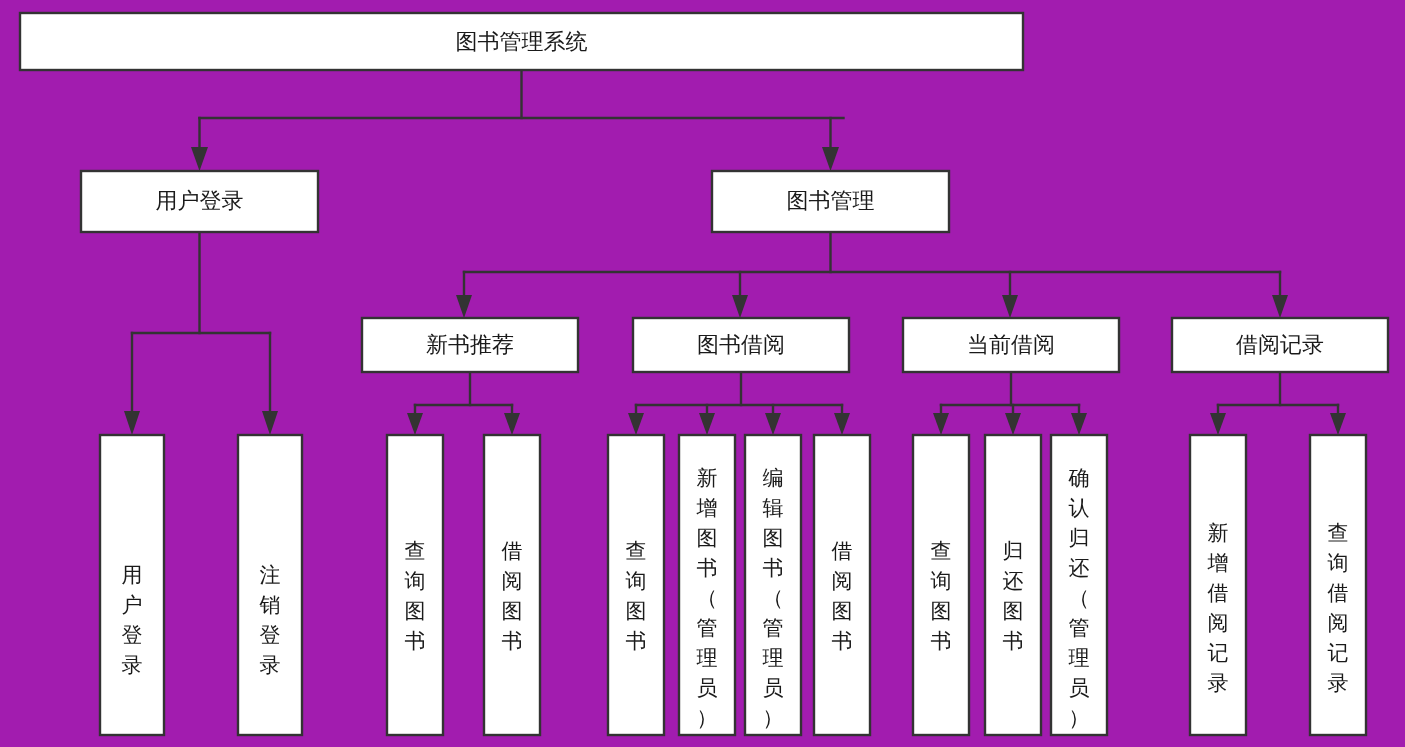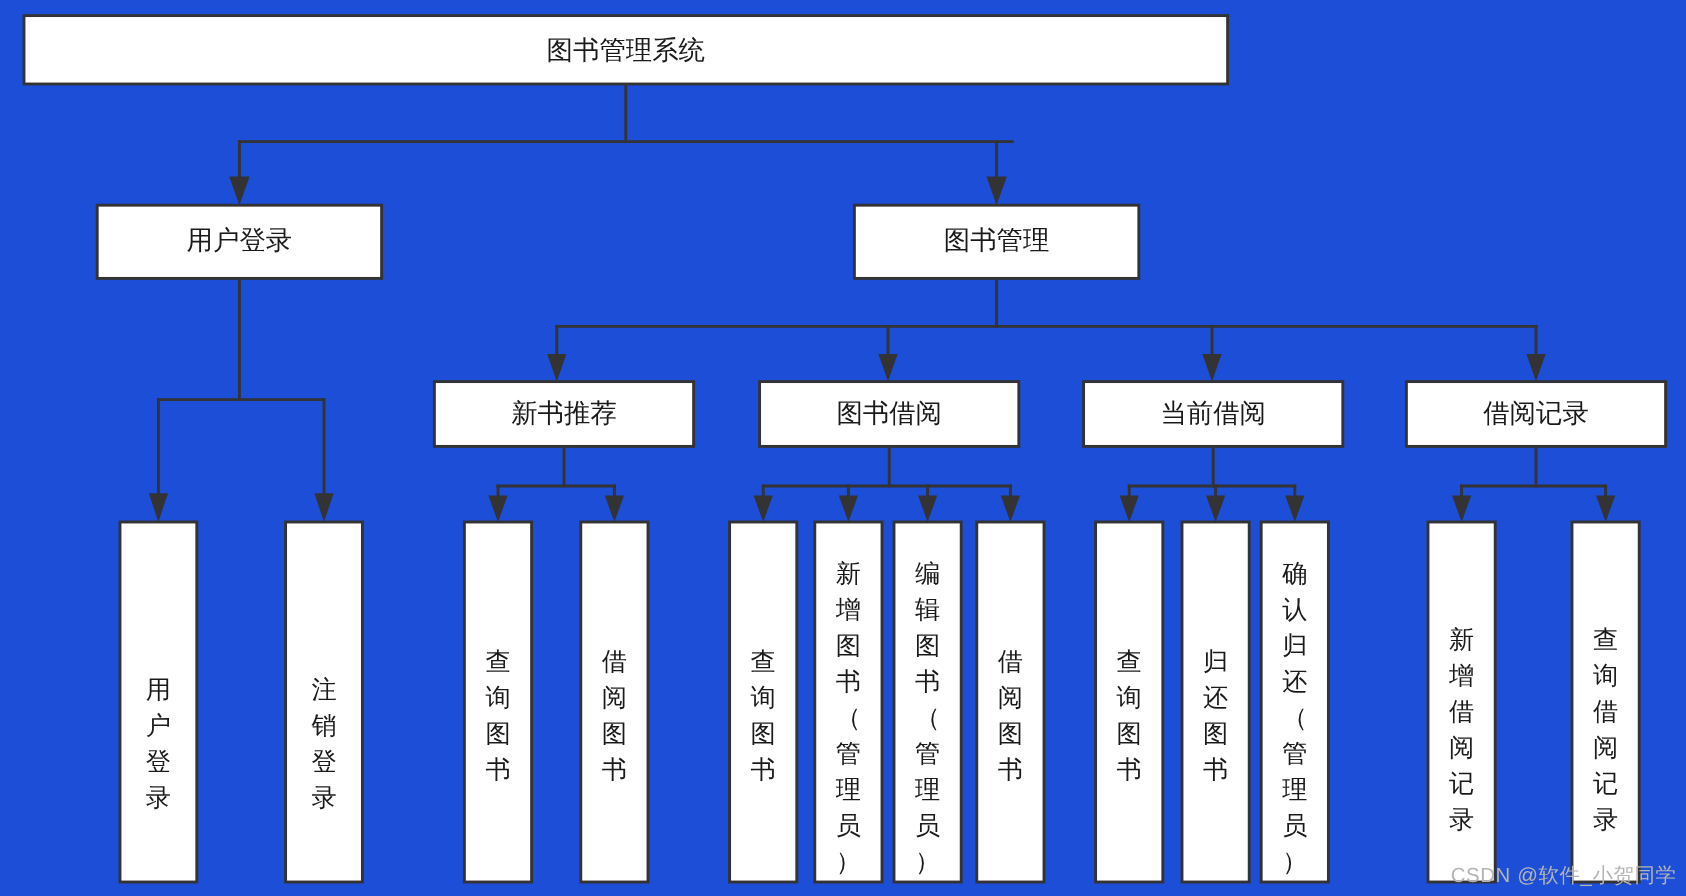--- a/index.html
+++ b/index.html
@@ -8,21 +8,21 @@
     padding: 0;
     background: #ffffff;
   }
   body {
     font-family: "Liberation Sans", "DejaVu Sans", sans-serif;
   }
   #diagram-root {
     position: relative;
     width: 1405px;
     height: 747px;
-    background: #1d4ed8;
+    background: #a21caf;
     overflow: hidden;
   }
   svg#flowchart {
     position: absolute;
     left: 0;
     top: 0;
     width: 1405px;
     height: 747px;
     display: block;
   }
@@ -230,14 +230,13 @@
       <rect class="node-box" x="1190" y="435" width="56" height="300"></rect>
       <text class="node-label-v"><tspan x="1218" y="540">新</tspan><tspan x="1218" y="570">增</tspan><tspan x="1218" y="600">借</tspan><tspan x="1218" y="630">阅</tspan><tspan x="1218" y="660">记</tspan><tspan x="1218" y="690">录</tspan></text>
     </g>
     <g>
       <rect class="node-box" x="1310" y="435" width="56" height="300"></rect>
       <text class="node-label-v"><tspan x="1338" y="540">查</tspan><tspan x="1338" y="570">询</tspan><tspan x="1338" y="600">借</tspan><tspan x="1338" y="630">阅</tspan><tspan x="1338" y="660">记</tspan><tspan x="1338" y="690">录</tspan></text>
     </g>
 
   </svg>
 
-  <div class="watermark">CSDN @软件_小贺同学</div>
 </div>
 
 </body></html>

